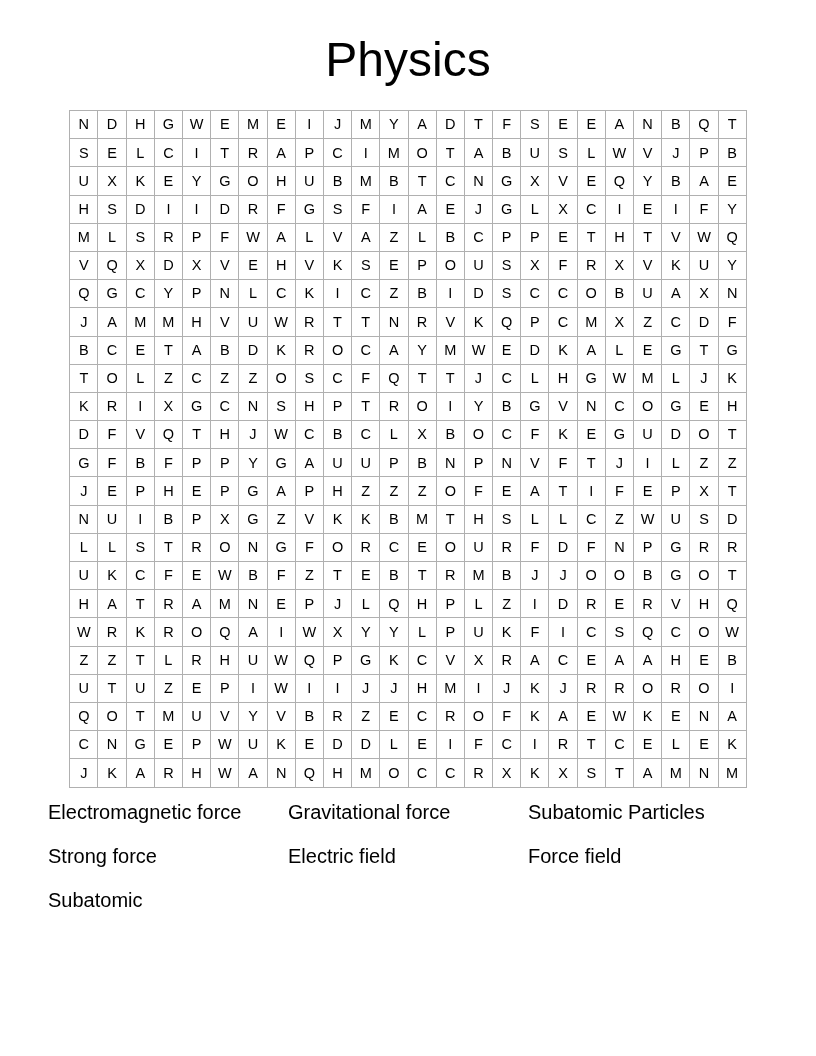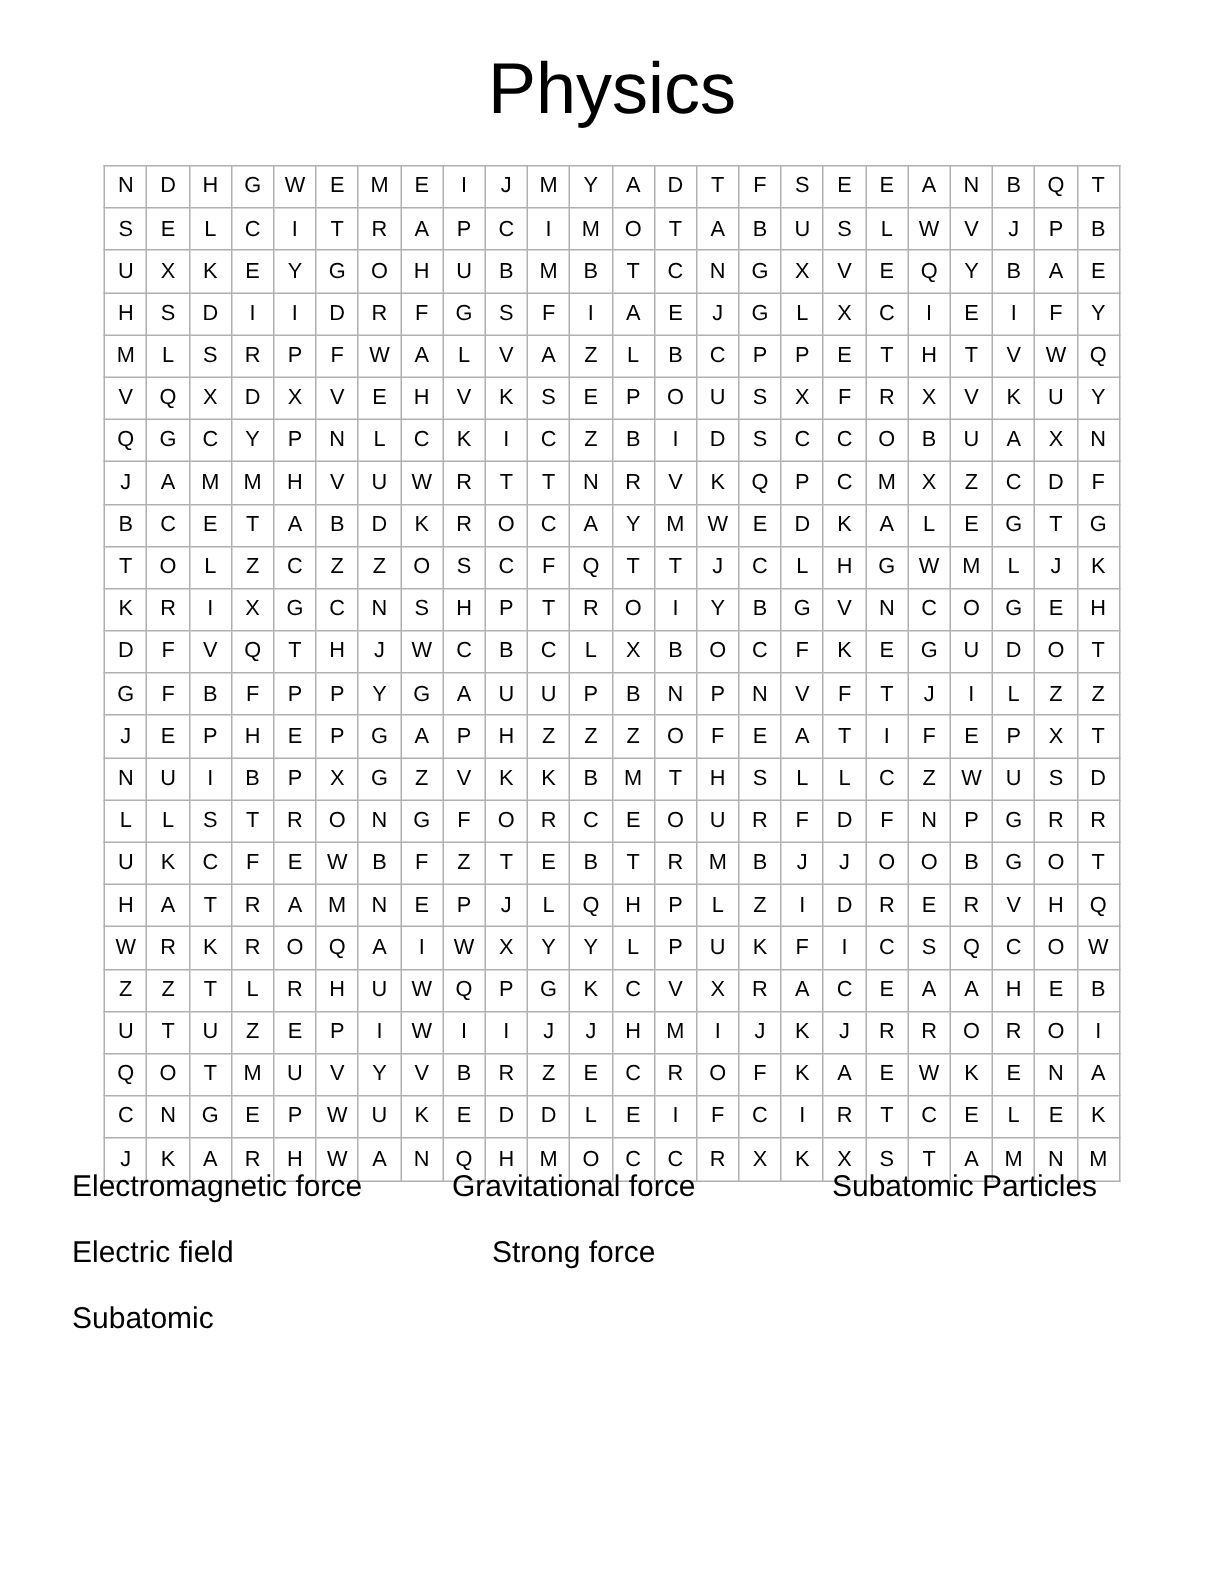--- a/index.html
+++ b/index.html
@@ -58,22 +58,21 @@
     margin: 0;
     padding: 0;
     position: absolute;
     left: 48px;
     top: 780px;
     width: 720px;
   }
   .word-row {
     display: flex;
     height: 44px;
-    align-items: flex-start;
-    gap: 40px;
+    align-items: flex-end;
   }
   .word-cell {
     font-size: 20px;
     font-family: "Liberation Sans", sans-serif;
     color: #000000;
     line-height: 1.15;
     white-space: nowrap;
   }
   .word-cell.c1 { width: 240px; }
   .word-cell.c2 { width: 240px; }
@@ -717,21 +716,22 @@
     </table>
   </div>
 
   <div id="word-list">
       <div class="word-row">
         <div class="word-cell c1">Electromagnetic force</div>
         <div class="word-cell c2">Gravitational force</div>
         <div class="word-cell c3">Subatomic Particles</div>
       </div>
       <div class="word-row">
+        <div class="word-cell c2">Strong force</div>
         <div class="word-cell c1">Electric field</div>
-        <div class="word-cell c2">Strong force</div>
+        <div class="word-cell c3">Force field</div>
       </div>
       <div class="word-row">
         <div class="word-cell c2">Subatomic</div>
       </div>
     </div>
 
 </div>
 
 </body></html>

